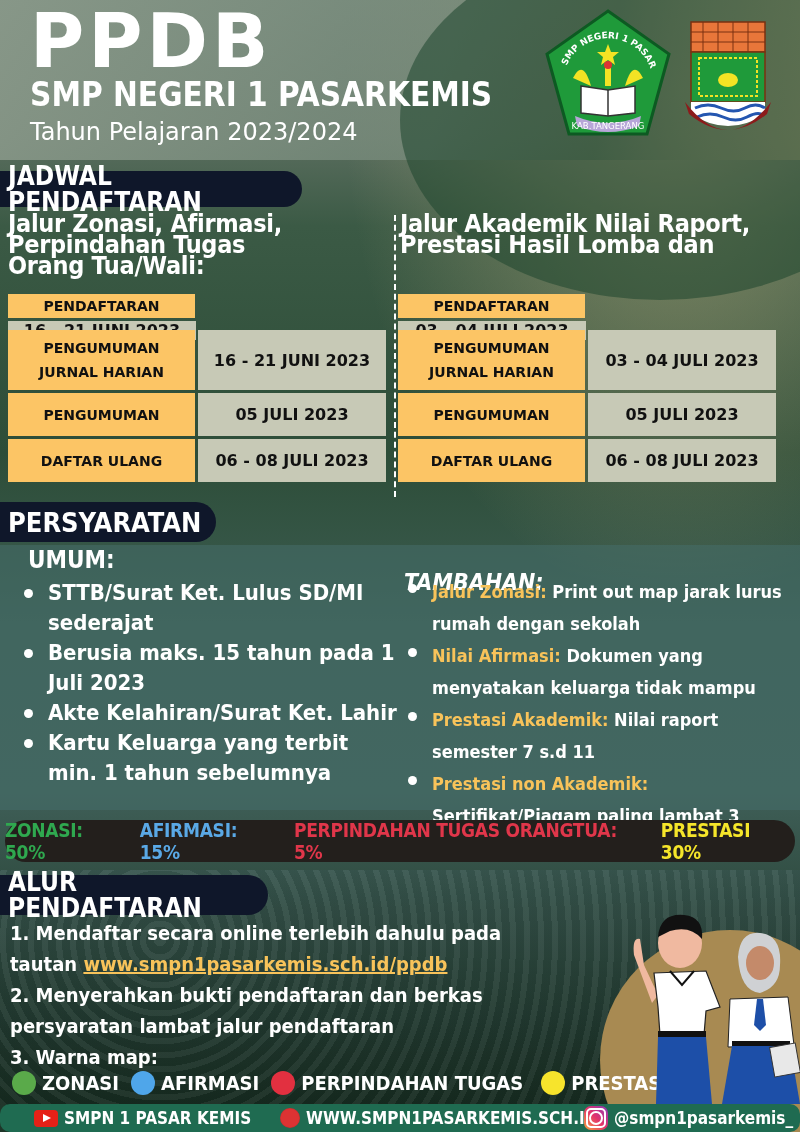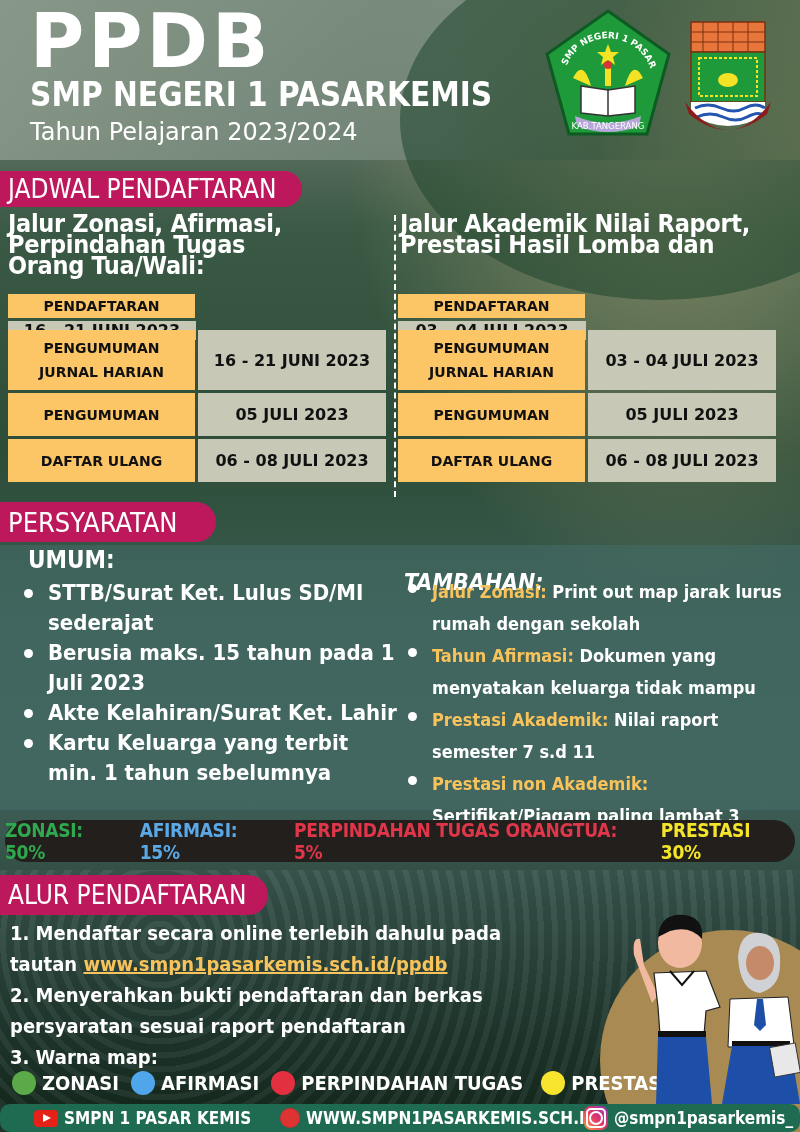--- a/index.html
+++ b/index.html
@@ -59,23 +59,23 @@
     font-size:24px; line-height:1;
   }
 
   
   .logo-school { left:543px; top:8px; width:130px; height:132px; }
   .logo-kab { left:683px; top:18px; width:90px; height:125px; }
 
   
   .pill {
     position:absolute; left:0;
-    background:#be185d;
+    background:#0f172a;
     border-radius:0 24px 24px 0;
-    font-weight:normal; color:#fff;
+    font-weight:bold; color:#fff;
     padding-left:8px;
     line-height:1;
     display:flex; align-items:center;
   }
   .pill-jadwal { top:171px; width:302px; height:36px; font-size:26px; }
   .pill-syarat { top:502px; width:216px; height:40px; font-size:27px; }
   .pill-alur { top:875px; width:268px; height:40px; font-size:26px; }
 
   .col-title {
     font-weight:bold; font-size:25px; line-height:21px;
@@ -272,39 +272,39 @@
 <ul class="blist umum-list">
   <li>STTB/Surat Ket. Lulus SD/MI sederajat</li>
   <li>Berusia maks. 15 tahun pada 1 Juli 2023</li>
   <li>Akte Kelahiran/Surat Ket. Lahir</li>
   <li>Kartu Keluarga yang terbit min. 1 tahun sebelumnya</li>
 </ul>
 
 <div class="abs sub-title tambahan-title">TAMBAHAN:</div>
 <ul class="blist tambahan-list">
   <li><span class="hl">Jalur Zonasi:</span> <span>Print out map jarak lurus rumah dengan sekolah</span></li>
-  <li><span class="hl">Tahun Afirmasi:</span> <span>Dokumen yang menyatakan keluarga tidak mampu</span></li>
+  <li><span class="hl">Nilai Afirmasi:</span> <span>Dokumen yang menyatakan keluarga tidak mampu</span></li>
   <li><span class="hl">Prestasi Akademik:</span> <span>Nilai raport semester 7 s.d 11</span></li>
   <li><span class="hl">Prestasi non Akademik:</span><br><span>Sertifikat/Piagam paling lambat 3 tahun sebelumnya</span></li>
 </ul>
 
 <div class="abs quota">
   <span style="color:#2fa84f">ZONASI: 50%</span>
   <span style="color:#5aa9e6">AFIRMASI: 15%</span>
   <span style="color:#e0364a">PERPINDAHAN TUGAS ORANGTUA: 5%</span>
   <span style="color:#f5e52a">PRESTASI 30%</span>
 </div>
 
 <div class="pill pill-alur">ALUR PENDAFTARAN</div>
 
 <div class="abs alur-text">
   <div class="alur-line">1. Mendaftar secara online terlebih dahulu pada</div>
   <div class="alur-line"><span>tautan </span><a class="alur-link">www.smpn1pasarkemis.sch.id/ppdb</a></div>
   <div class="alur-line">2. Menyerahkan bukti pendaftaran dan berkas</div>
-  <div class="alur-line">persyaratan sesuai raport pendaftaran</div>
+  <div class="alur-line">persyaratan lambat jalur pendaftaran</div>
   <div class="alur-line">3. Warna map:</div>
 </div>
 
 <div class="abs legend">
   <div class="legend-item">
       <span class="dot" style="background:#5aaa4a"></span>
       <span>ZONASI</span>
     </div>
   <div class="legend-item">
       <span class="dot" style="background:#4fa6ea"></span>

